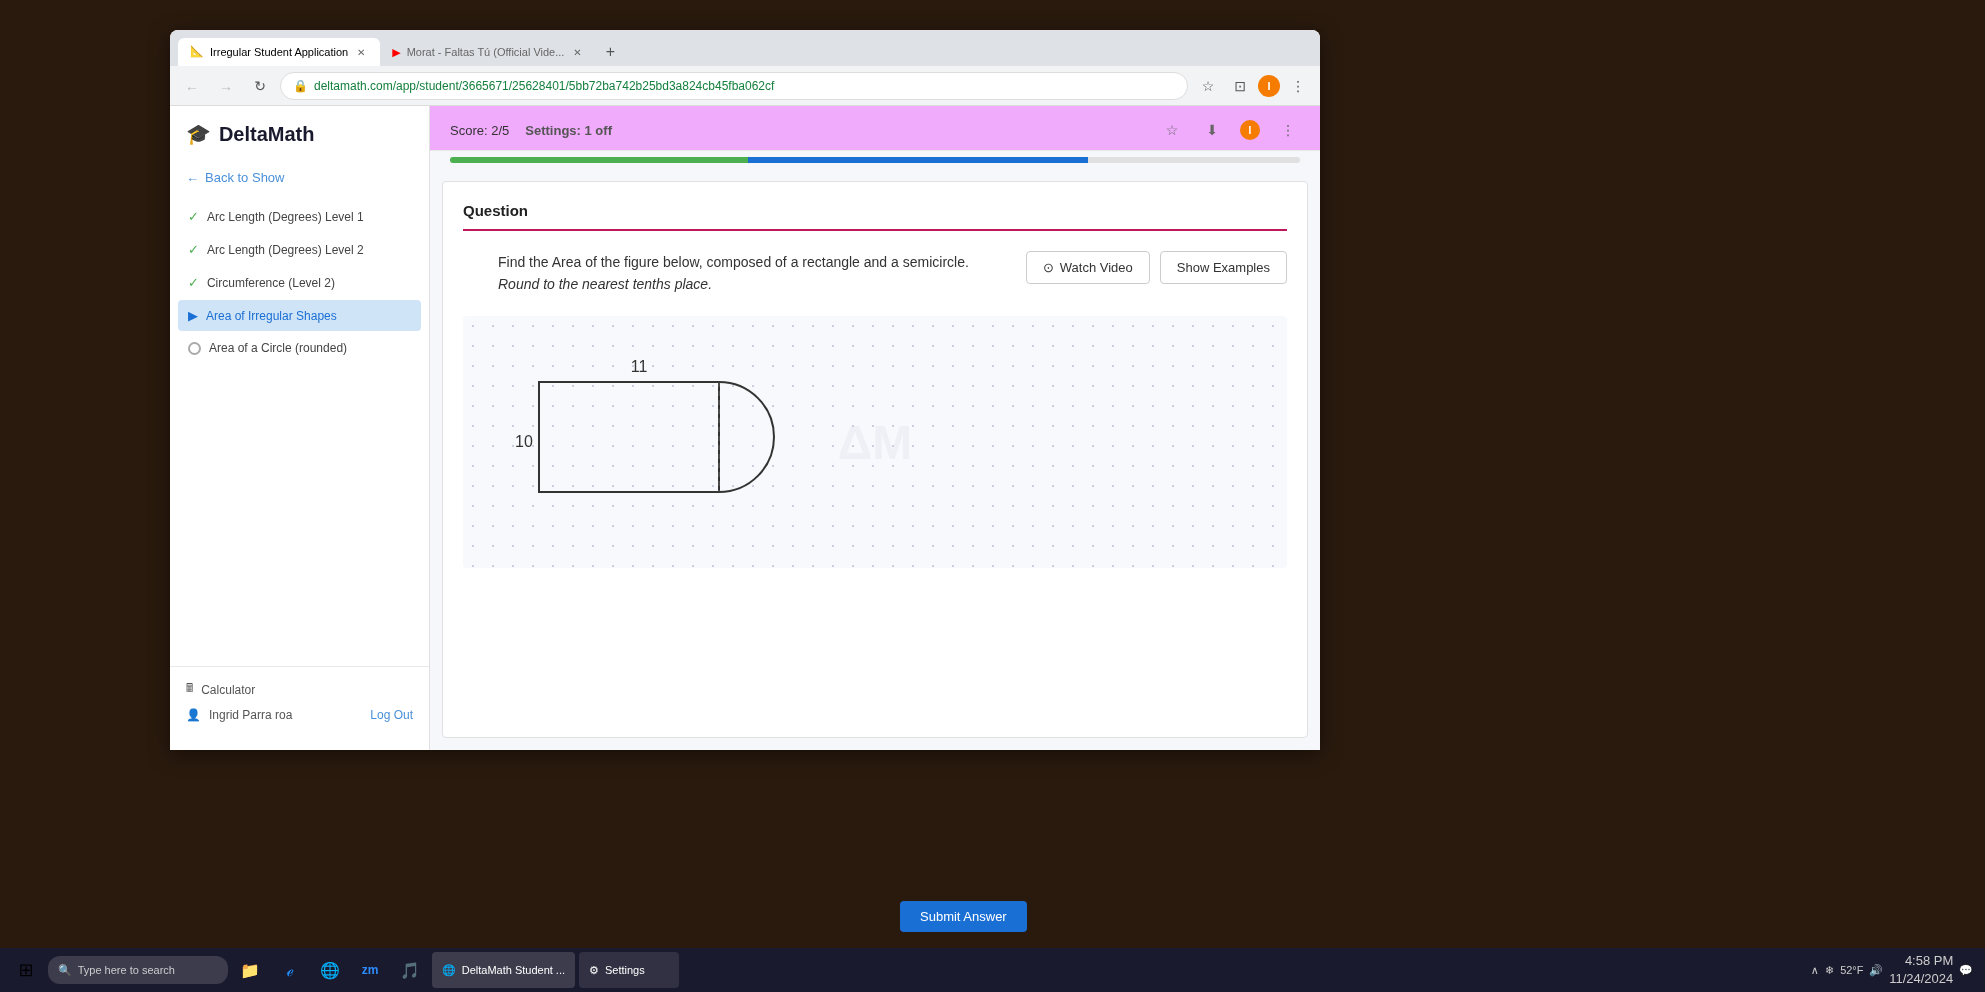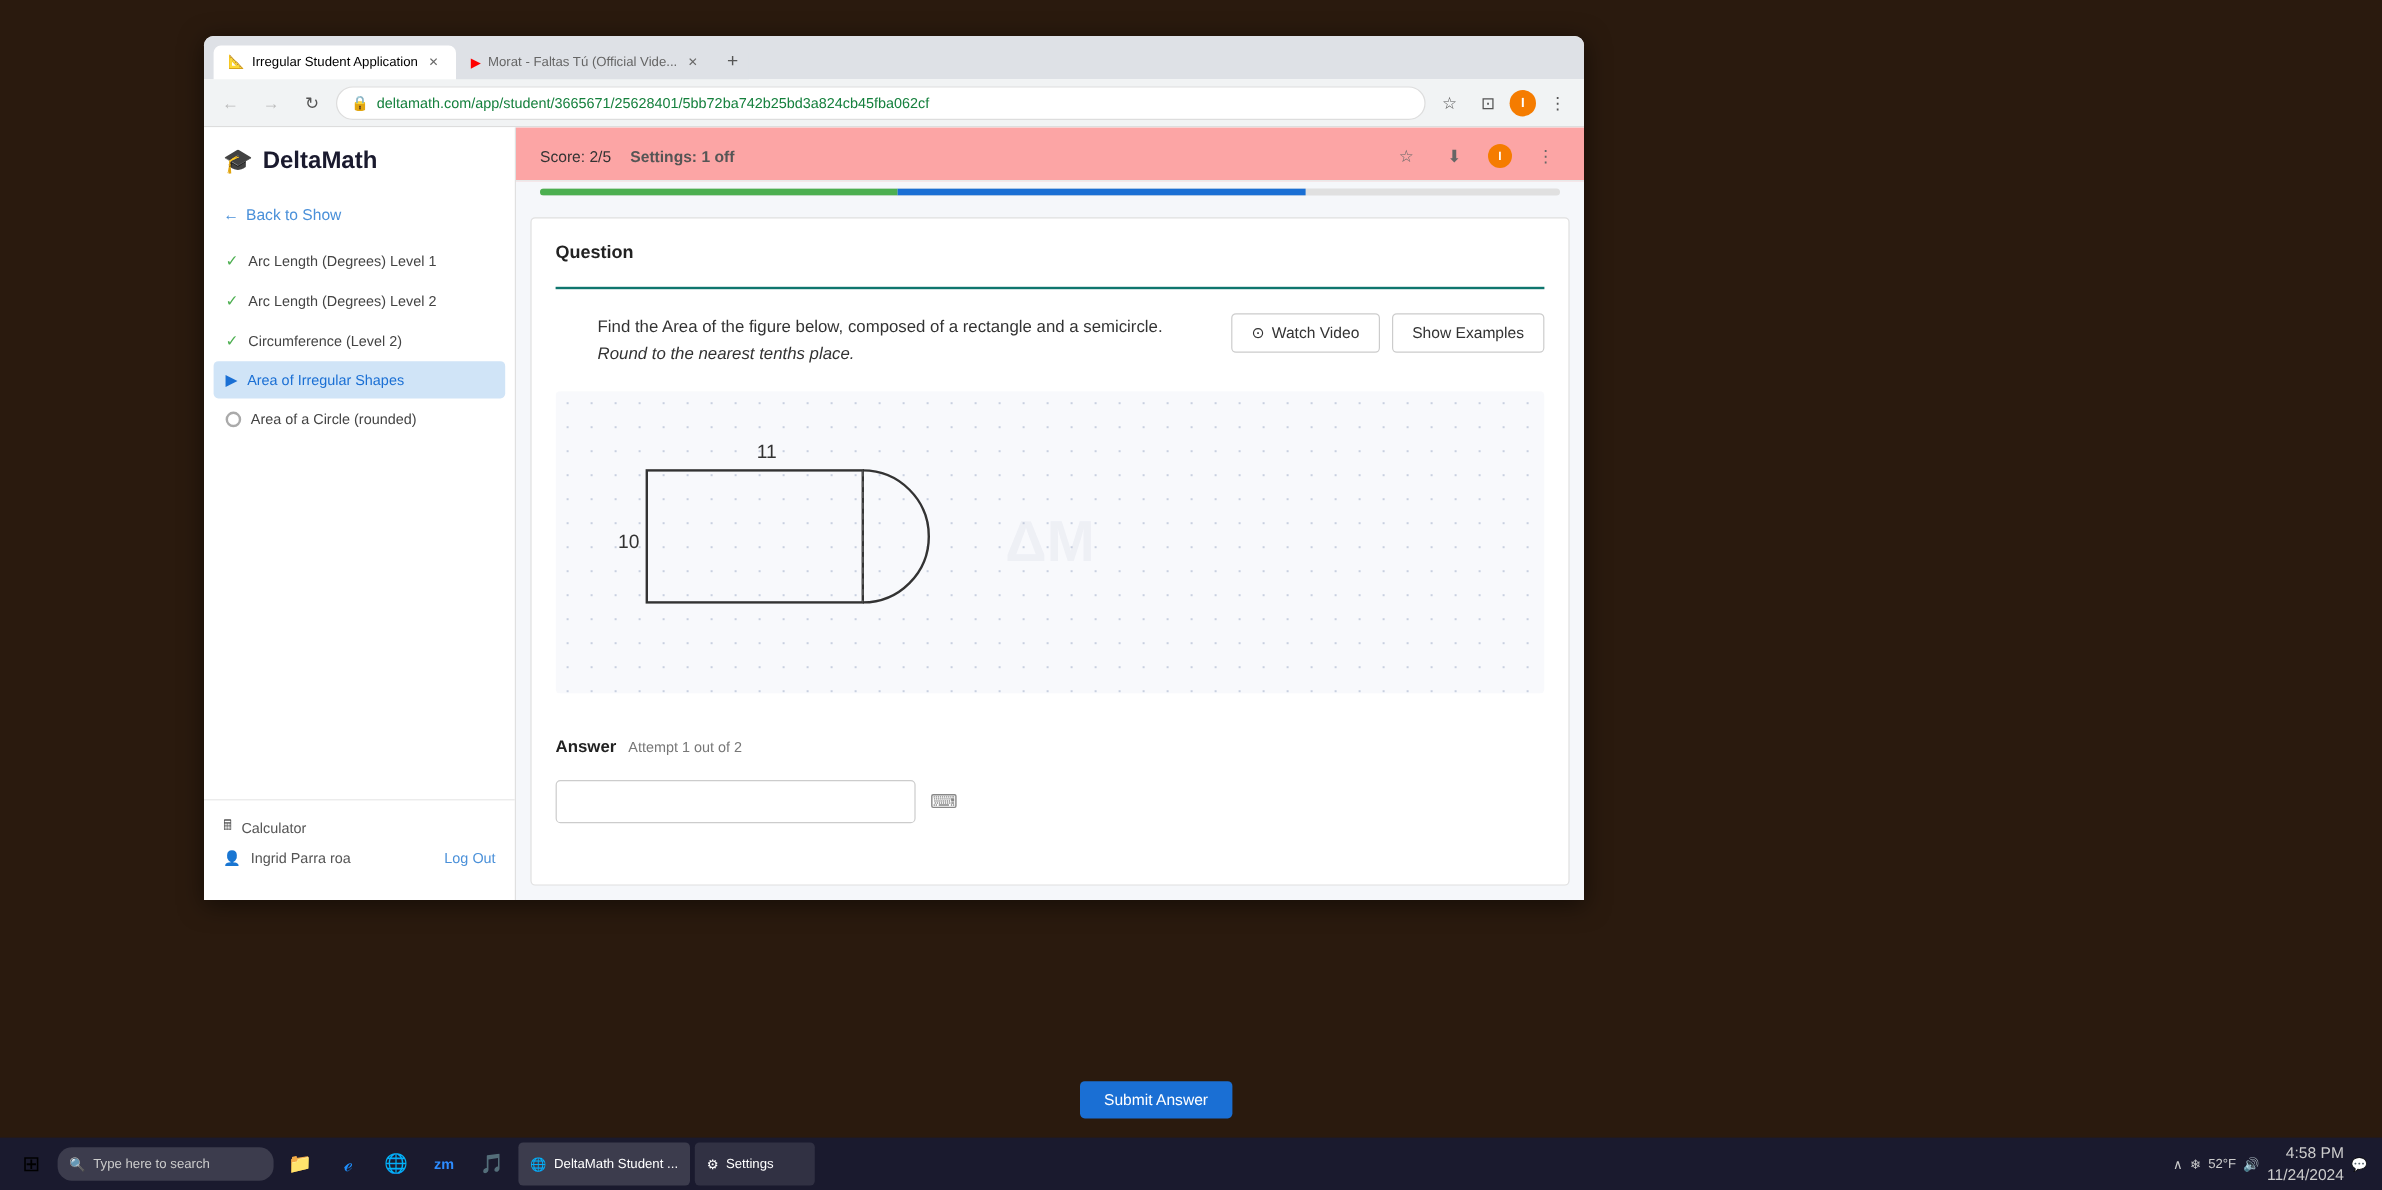--- a/index.html
+++ b/index.html
@@ -283,21 +283,21 @@
     
     .main-content {
       flex: 1;
       background: #f5f7fa;
       overflow-y: auto;
       display: flex;
       flex-direction: column;
     }
 
     .score-bar {
-      background: #fca5a5;
+      background: #f0abfc;
       padding: 12px 20px 8px;
       border-bottom: 1px solid #e8e8e8;
       display: flex;
       align-items: center;
       gap: 16px;
     }
 
     .score-text {
       font-size: 13px;
       color: #333;
@@ -366,22 +366,22 @@
       border: 1px solid #e0e0e0;
       padding: 20px;
       flex: 1;
     }
 
     .question-label {
       font-size: 15px;
       font-weight: 600;
       color: #222;
       margin-bottom: 20px;
-      border-bottom: 2px solid #0f766e;
-      padding-bottom: 20px;
+      border-bottom: 2px solid #be185d;
+      padding-bottom: 10px;
     }
 
     .question-top {
       display: flex;
       align-items: flex-start;
       gap: 16px;
       margin-bottom: 20px;
     }
 
     .question-text {
@@ -729,30 +729,20 @@
 
               <line x1="240" y1="30" x2="240" y2="140" stroke="#555" stroke-width="1.5" stroke-dasharray="5,4"></line>
 
               <path d="M 240 30 A 55 55 0 0 1 240 140" fill="none" stroke="#333" stroke-width="2"></path>
 
               <text x="45" y="95" text-anchor="middle" font-size="16" fill="#333" font-family="Arial">10</text>
             </svg>
           </div>
         </div>
 
-        <div class="answer-section">
-          <div style="display:flex; align-items:baseline; gap:10px; margin-bottom:10px;">
-            <span class="answer-label">Answer</span>
-            <span class="attempt-text">Attempt 1 out of 2</span>
-          </div>
-          <div class="answer-input-row">
-            <input type="text" class="answer-input" placeholder="" style="">
-            <span class="keyboard-icon">⌨</span>
-          </div>
-        </div>
       </div>
     </div>
   </div>
 </div>
 
 <div style="position:absolute; bottom:60px; left:900px; z-index:100;">
   <button class="submit-btn">Submit Answer</button>
 </div>
 
 <div class="taskbar">

